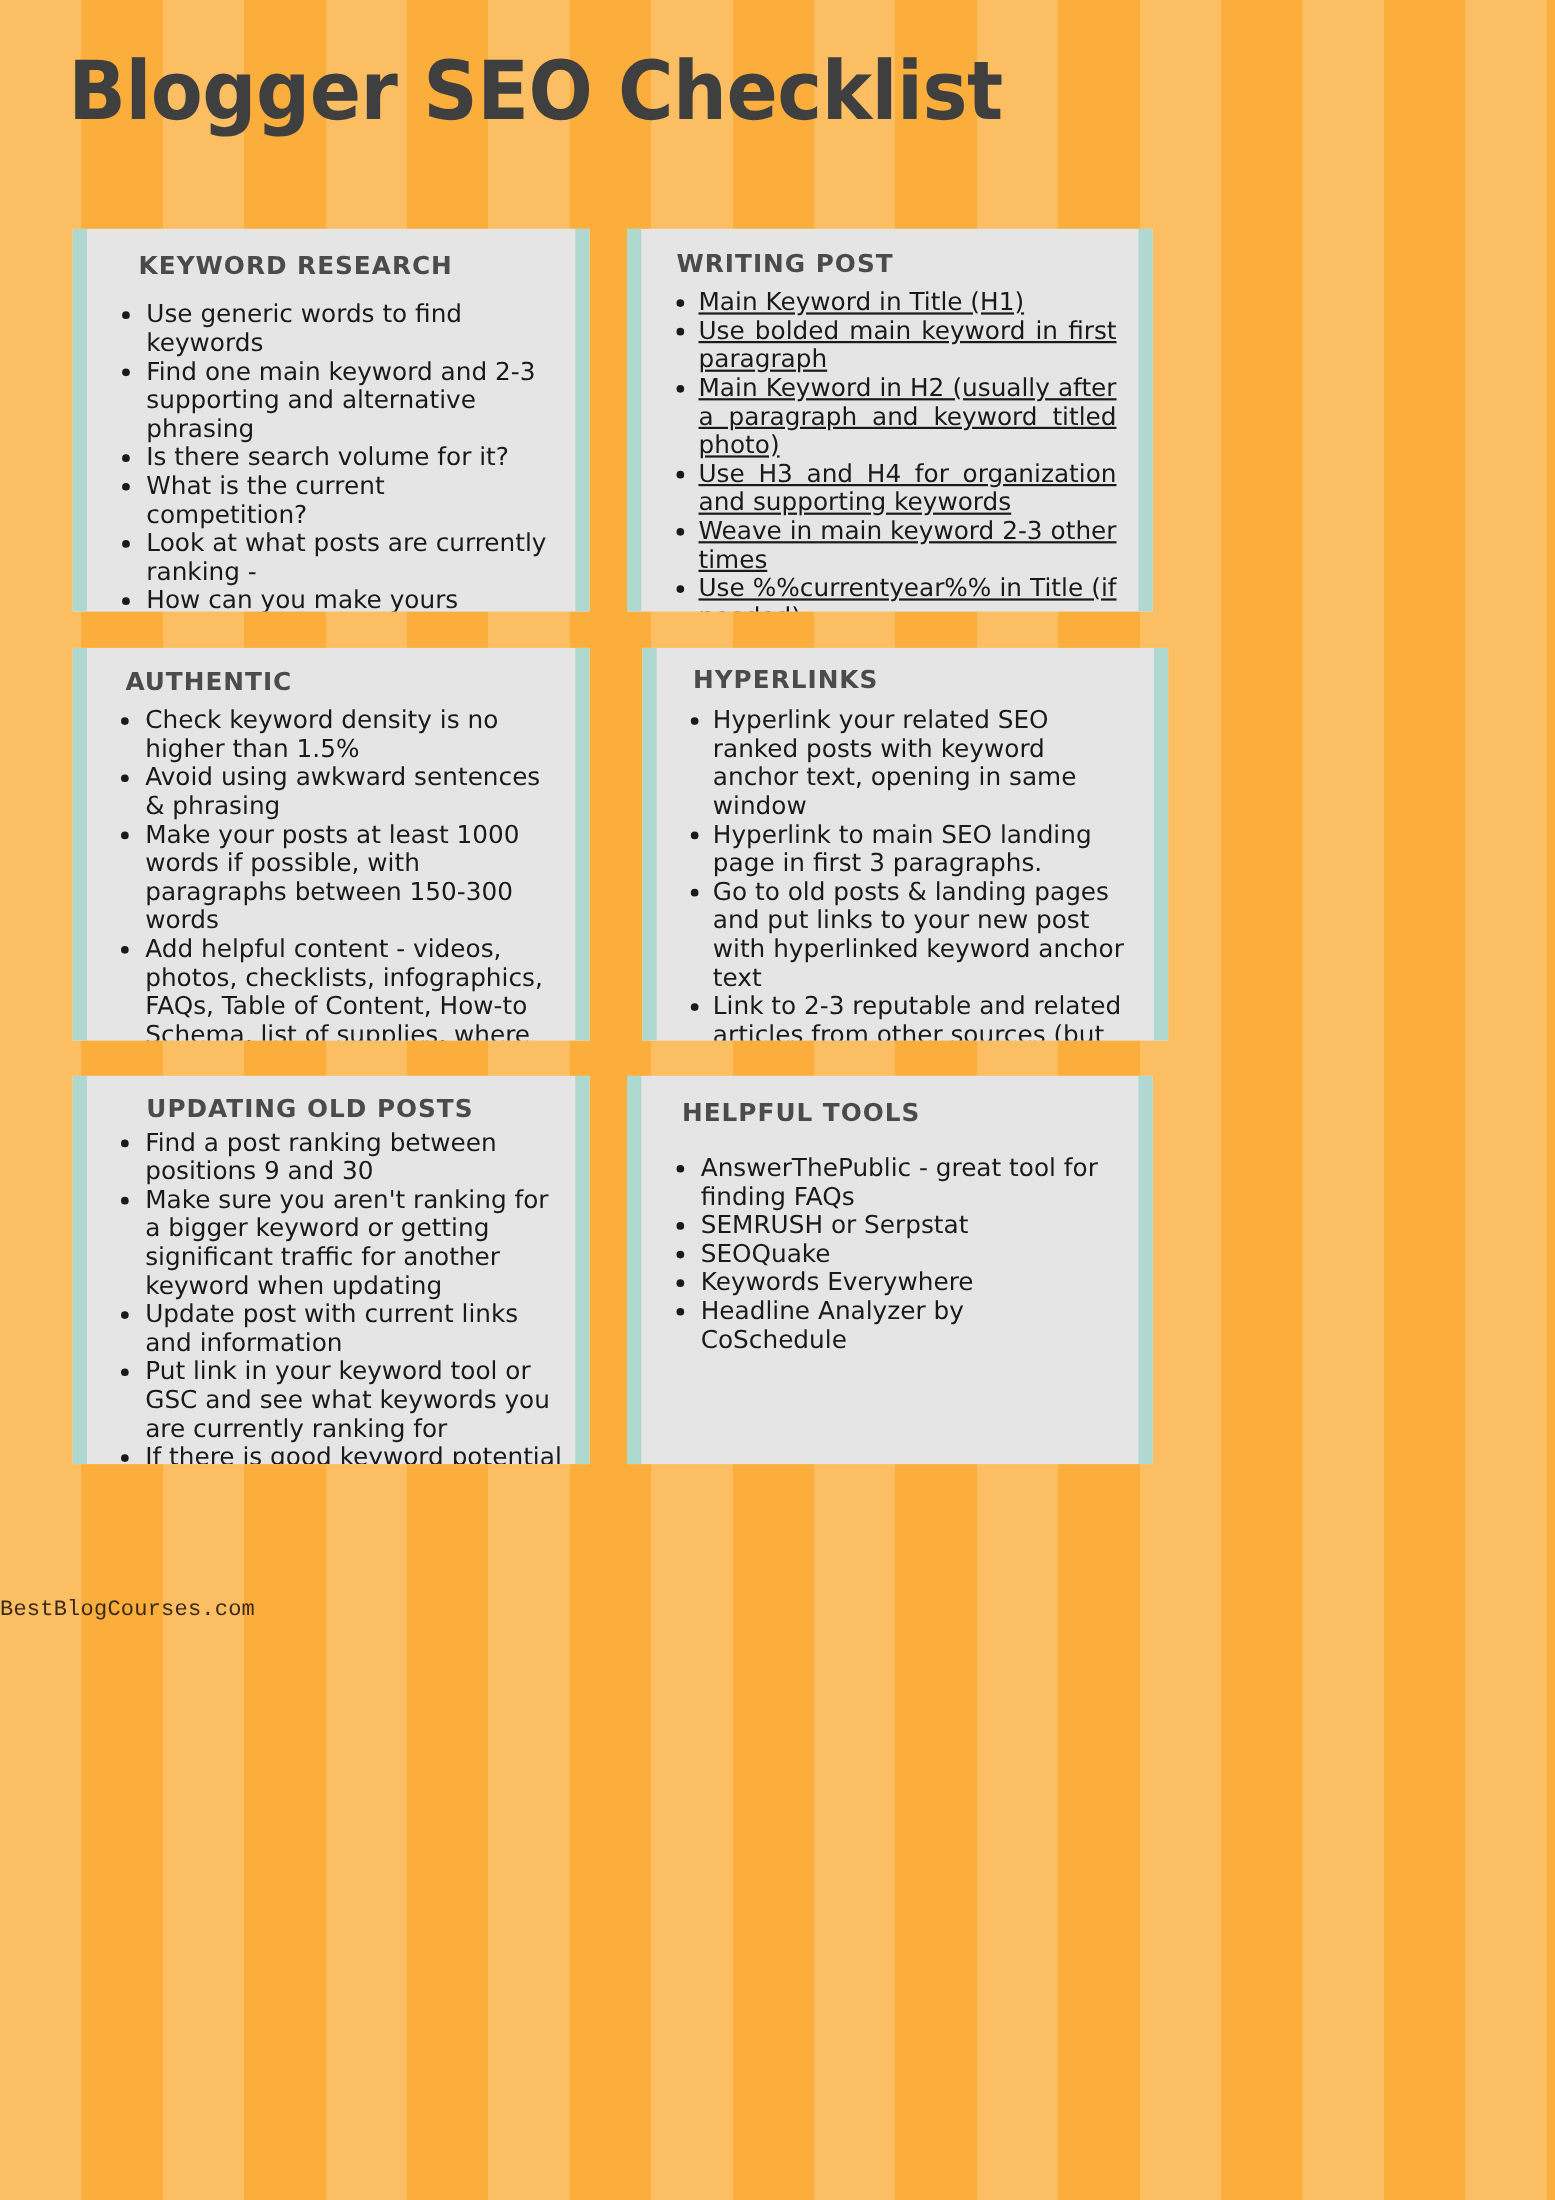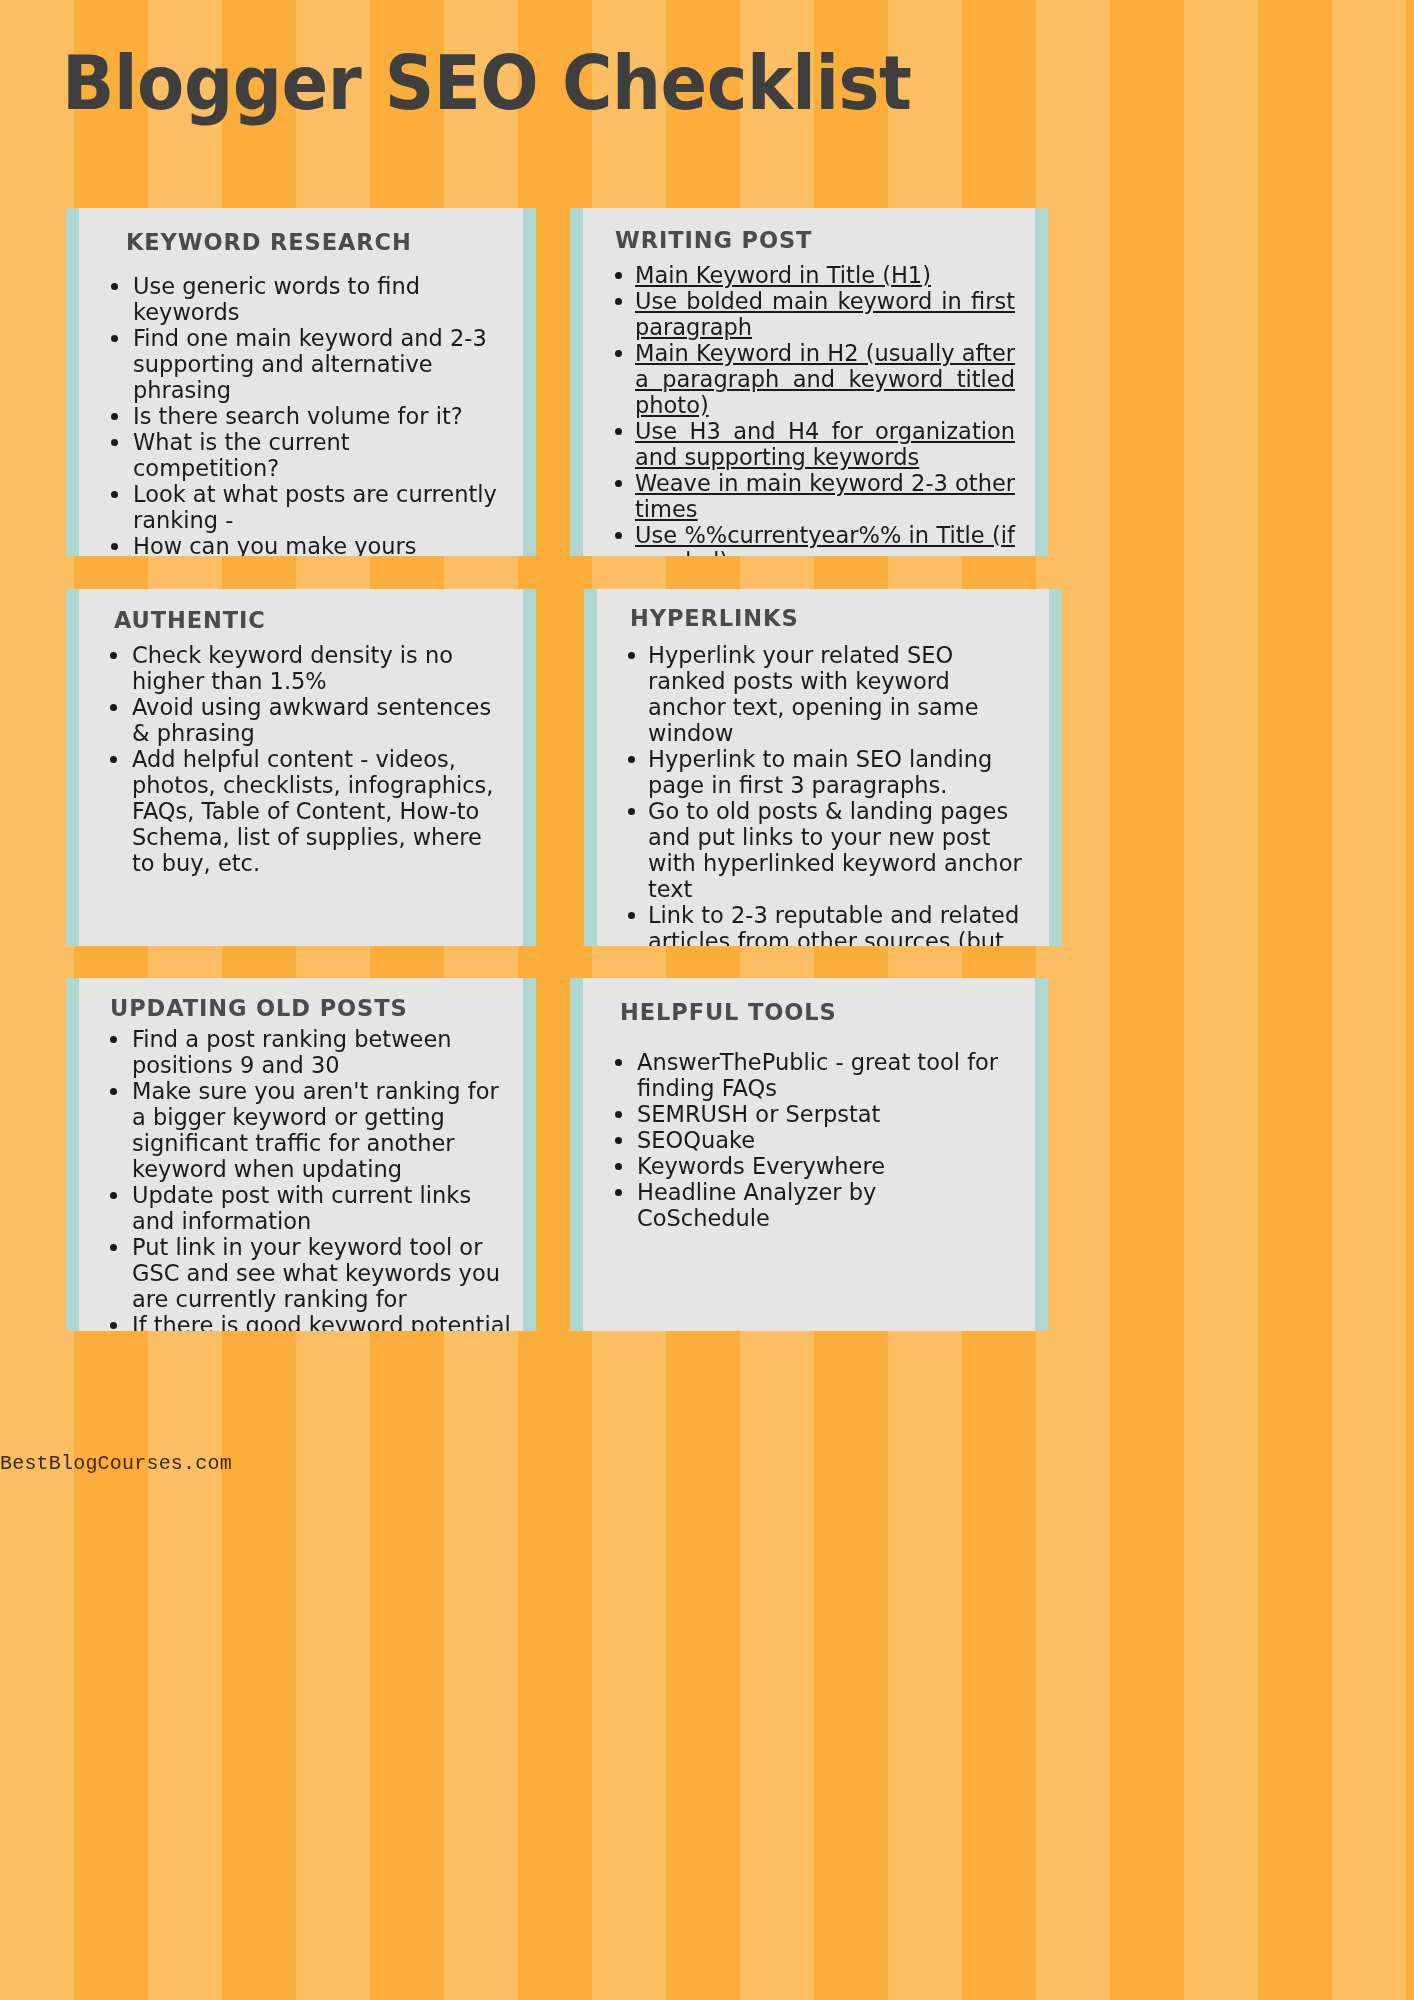--- a/index.html
+++ b/index.html
@@ -144,21 +144,21 @@
   #card-writing  .card-inner { padding: 20px 20px 0 24px; }
   #card-authentic .card-inner{ padding: 19px 17px 0 23px; }
   #card-hyperlinks .card-inner{padding: 17px 18px 0 23px; }
   #card-updating .card-inner { padding: 18px 12px 0 23px; }
   #card-tools    .card-inner { padding: 22px 20px 0 24px; }
 
   #card-keyword  .card-title { margin-bottom: 18px; margin-left: 23px; }
   #card-writing  .card-title { margin-bottom: 9px;  margin-left: 8px; }
   #card-authentic .card-title{ margin-bottom: 9px;  margin-left: 12px; }
   #card-hyperlinks .card-title{margin-bottom: 11px; margin-left: 10px; }
-  #card-updating .card-title { margin-bottom: 5px;  margin-left: 8px; }
+  #card-updating .card-title { margin-bottom: 5px;  margin-left: 31px; }
   #card-tools    .card-title { margin-bottom: 24px; margin-left: 13px; }
 
   #card-writing ul.bullets li   { padding-left: 28px; text-decoration: underline; }
   #card-hyperlinks ul.bullets li{ padding-left: 28px; }
 
   
   #footer {
     position: absolute;
     left: 0;
     top: 1452px;
@@ -216,20 +216,21 @@
   </div>
 
   <div class="card" id="card-authentic">
     <div class="bar-left"></div>
     <div class="bar-right"></div>
     <div class="card-inner">
       <div class="card-title">AUTHENTIC</div>
       <ul class="bullets">
         <li>Check keyword density is no higher than 1.5%</li>
         <li>Avoid using awkward sentences &amp; phrasing</li>
+        <li>Make your posts at least 1000 words if possible, with paragraphs between 150-300 words</li>
         <li>Add helpful content - videos, photos, checklists, infographics, FAQs, Table of Content, How-to Schema, list of supplies, where to buy, etc.</li>
 
       </ul>
     </div>
   </div>
 
   <div class="card" id="card-hyperlinks">
     <div class="bar-left"></div>
     <div class="bar-right"></div>
     <div class="card-inner">

